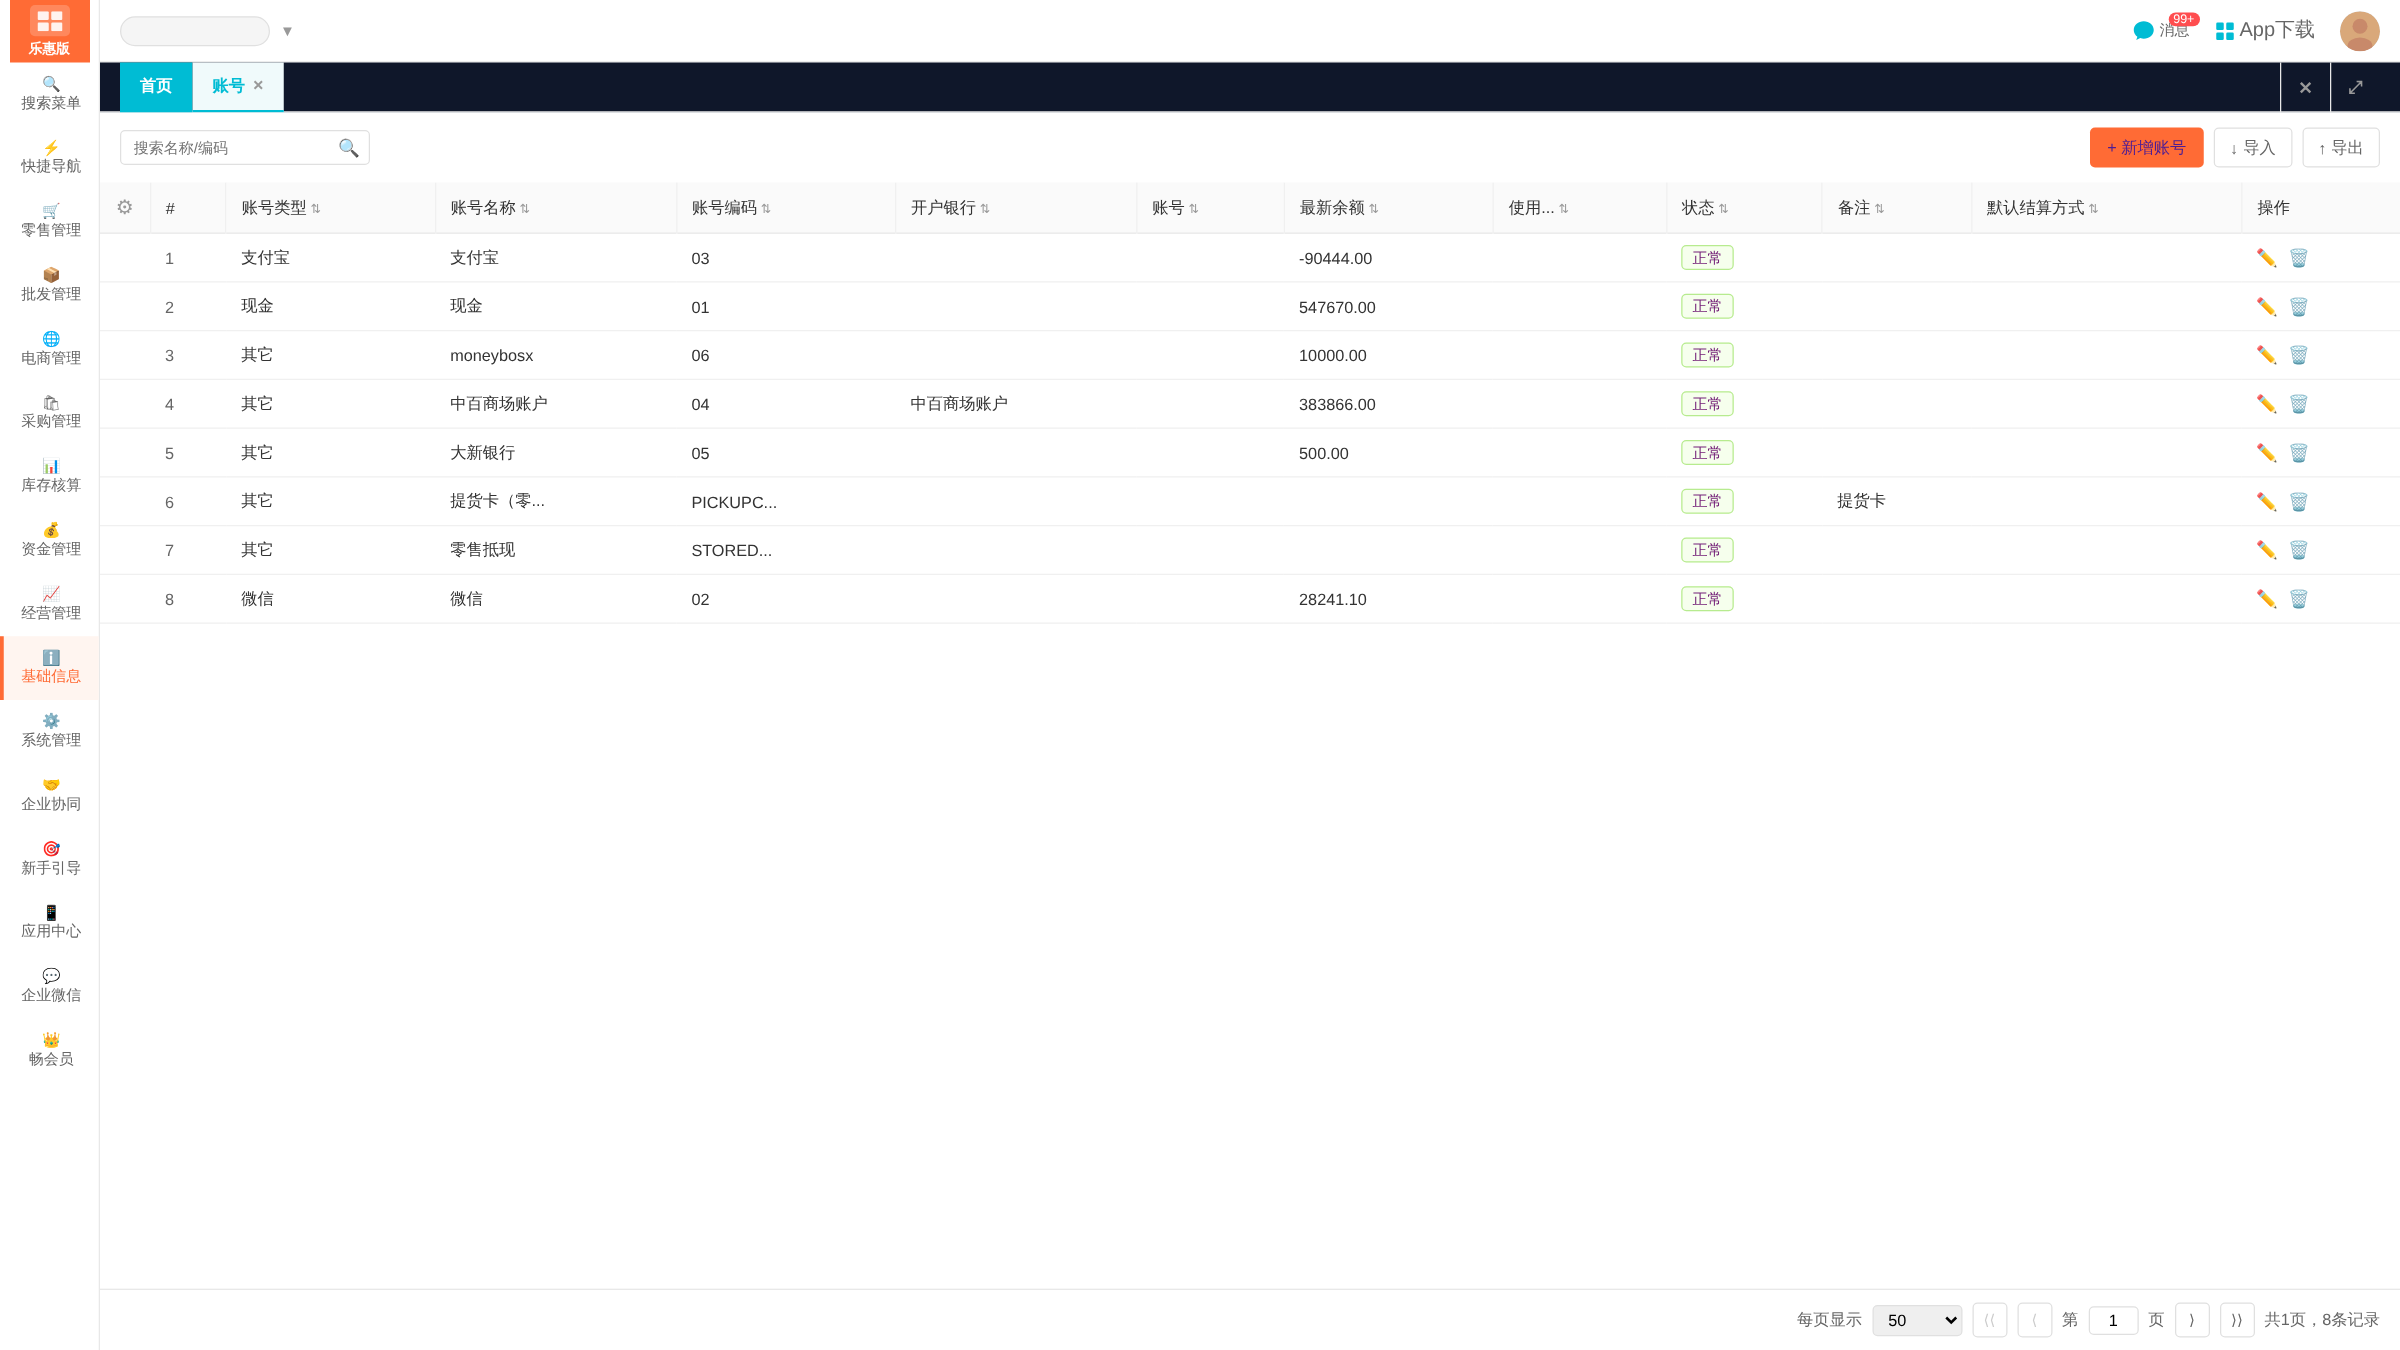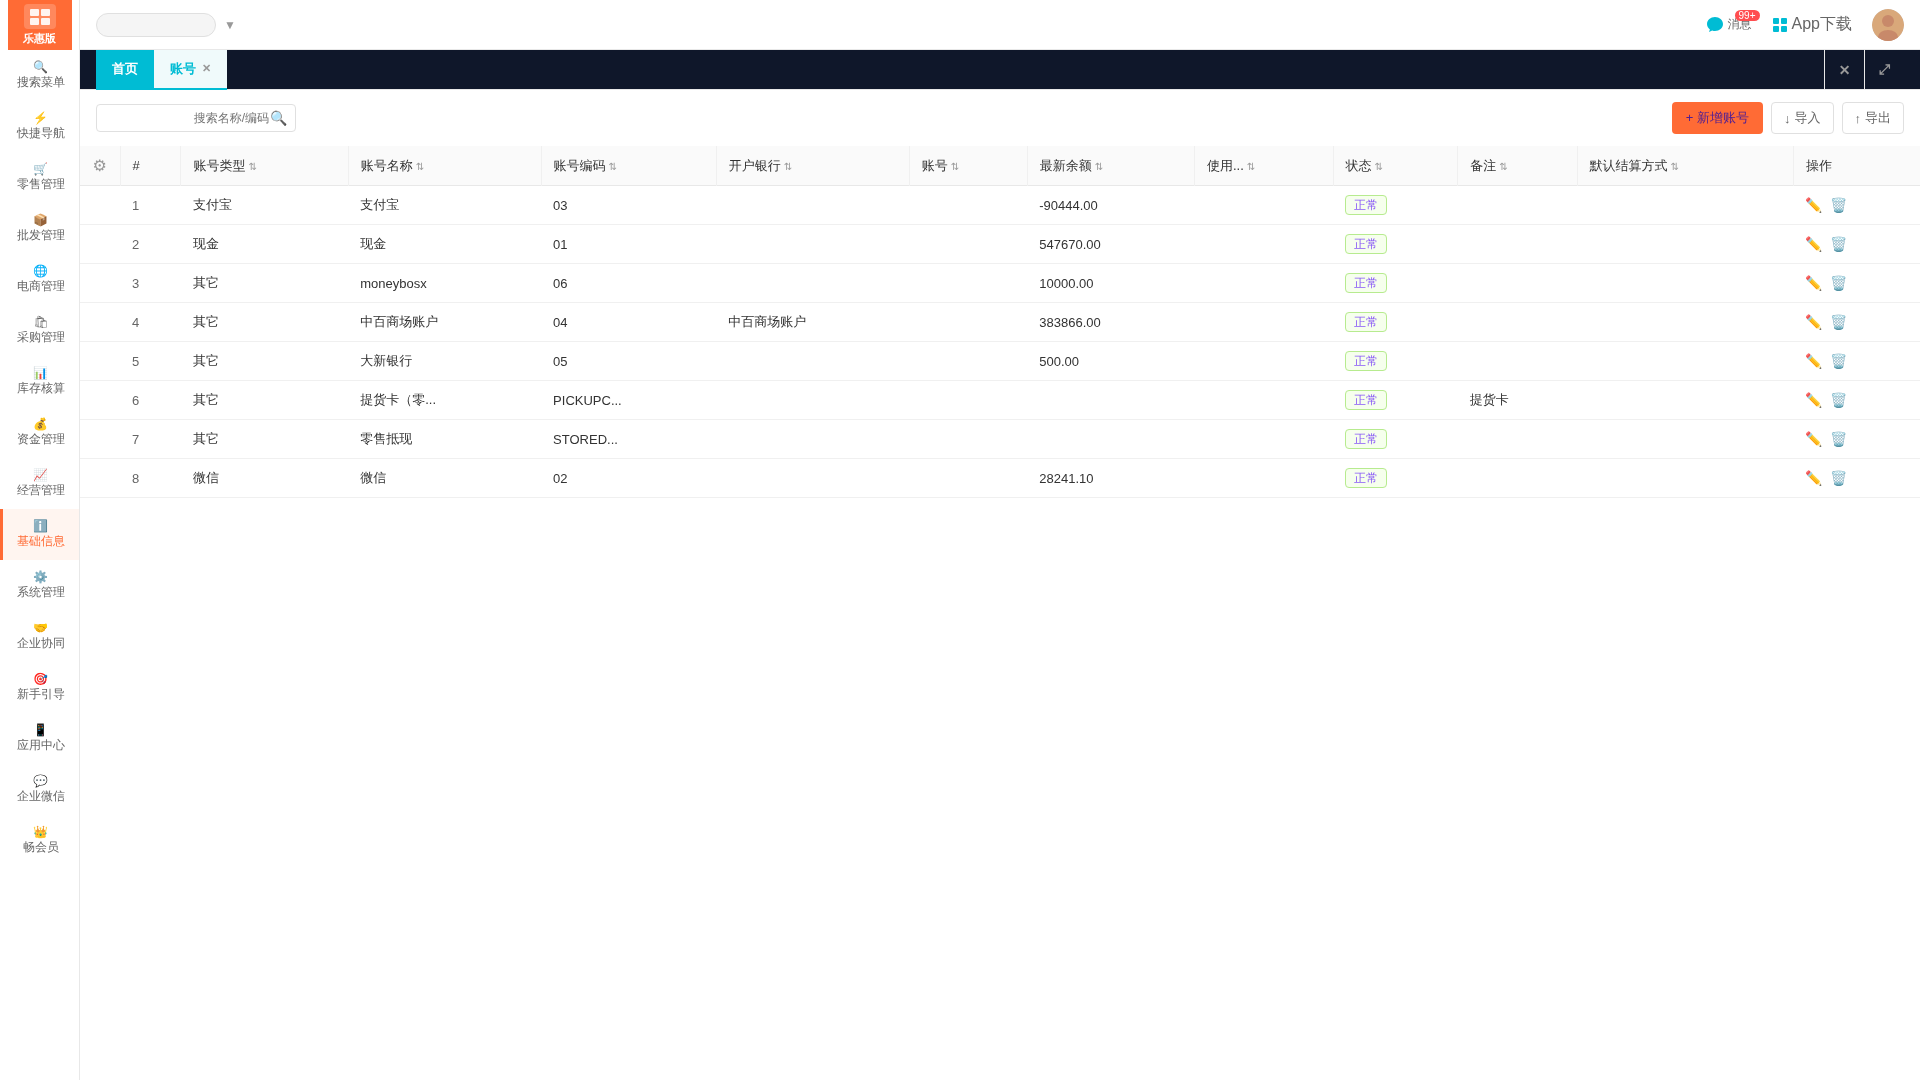--- a/index.html
+++ b/index.html
@@ -213,26 +213,25 @@
       gap: 8px;
     }
     .search-input-wrap {
       position: relative;
       display: flex;
       align-items: center;
     }
     .search-input {
       border: 1px solid #e0e0e0;
       border-radius: 4px;
-      padding: 6px 26px 6px 10px;
+      padding: 6px 38px 6px 10px;
       font-size: 12px;
       width: 200px;
       outline: none;
       color: #333;
-      text-align: right;
     }
     .search-icon {
       position: absolute;
       right: 8px;
       color: #999;
       font-size: 14px;
     }
     .toolbar-right {
       display: flex;
       align-items: center;
@@ -293,21 +292,21 @@
       border-bottom: 1px solid #f0f0f0;
     }
     tbody td {
       padding: 10px 12px;
       color: #333;
       white-space: nowrap;
     }
     .row-num { color: #666; }
     .status-badge {
       background: #f6ffed;
-      color: #8b5cf6;
+      color: #701a75;
       border: 1px solid #b7eb8f;
       border-radius: 4px;
       padding: 2px 8px;
       font-size: 12px;
     }
     .action-btns {
       display: flex;
       gap: 8px;
     }
     .action-btn {
@@ -701,15 +700,32 @@
         <div class="action-btns">
           <span class="action-btn" title="编辑">✏️</span>
           <span class="action-btn" title="删除">🗑️</span>
         </div>
       </td>
     </tr>
           </tbody>
       </table>
     </div>
 
+    <div class="pagination">
+      <span>每页显示</span>
+      <select class="page-size-select">
+        <option value="50">50</option>
+        <option value="10">10</option>
+        <option value="20">20</option>
+        <option value="100">100</option>
+      </select>
+      <div class="page-btn disabled">⟨⟨</div>
+      <div class="page-btn disabled">⟨</div>
+      <span>第</span>
+      <input class="page-input" type="text" value="1" style="">
+      <span>页</span>
+      <div class="page-btn">⟩</div>
+      <div class="page-btn">⟩⟩</div>
+      <span>共1页，8条记录</span>
+    </div>
 
   </div>
 </div>
 
 </body></html>

